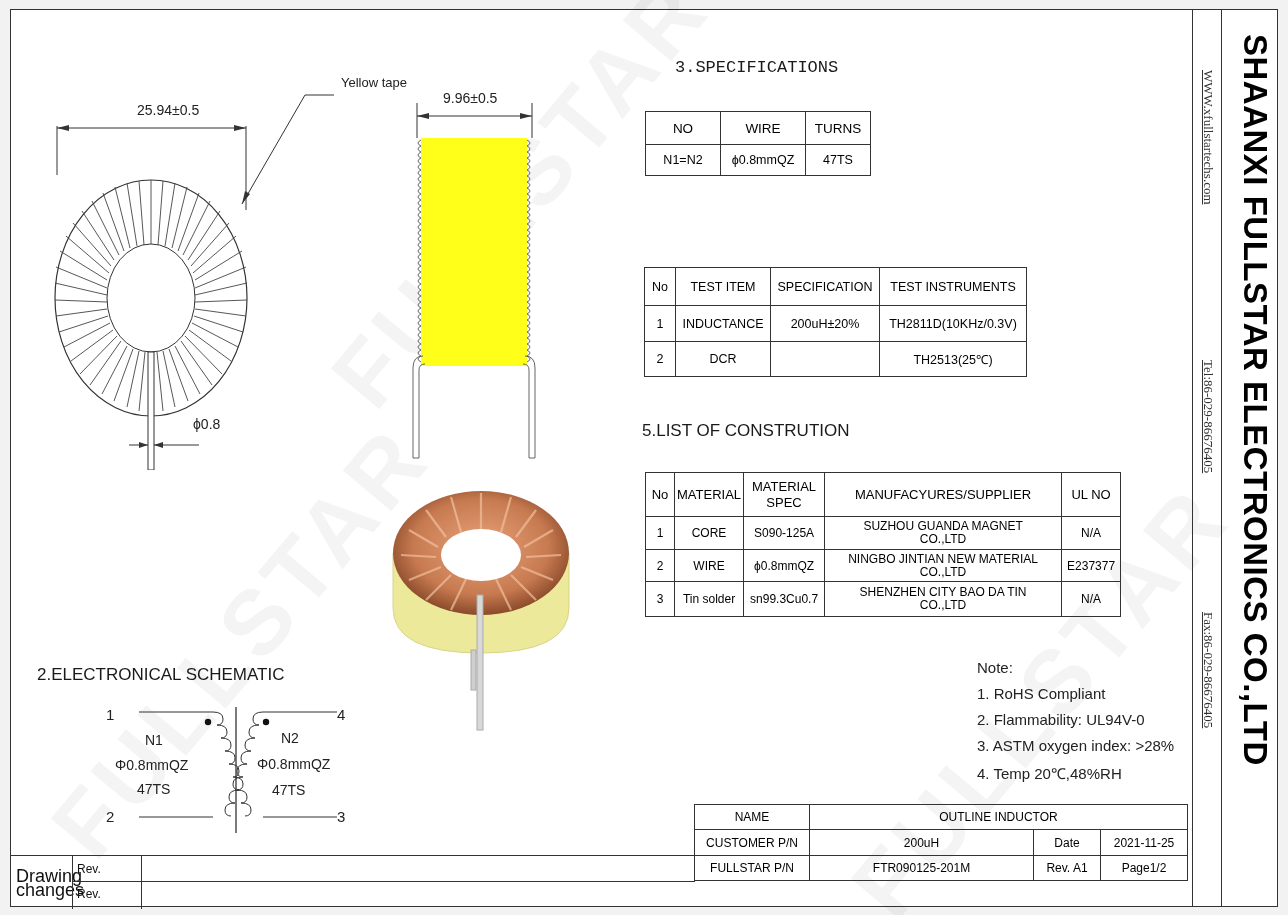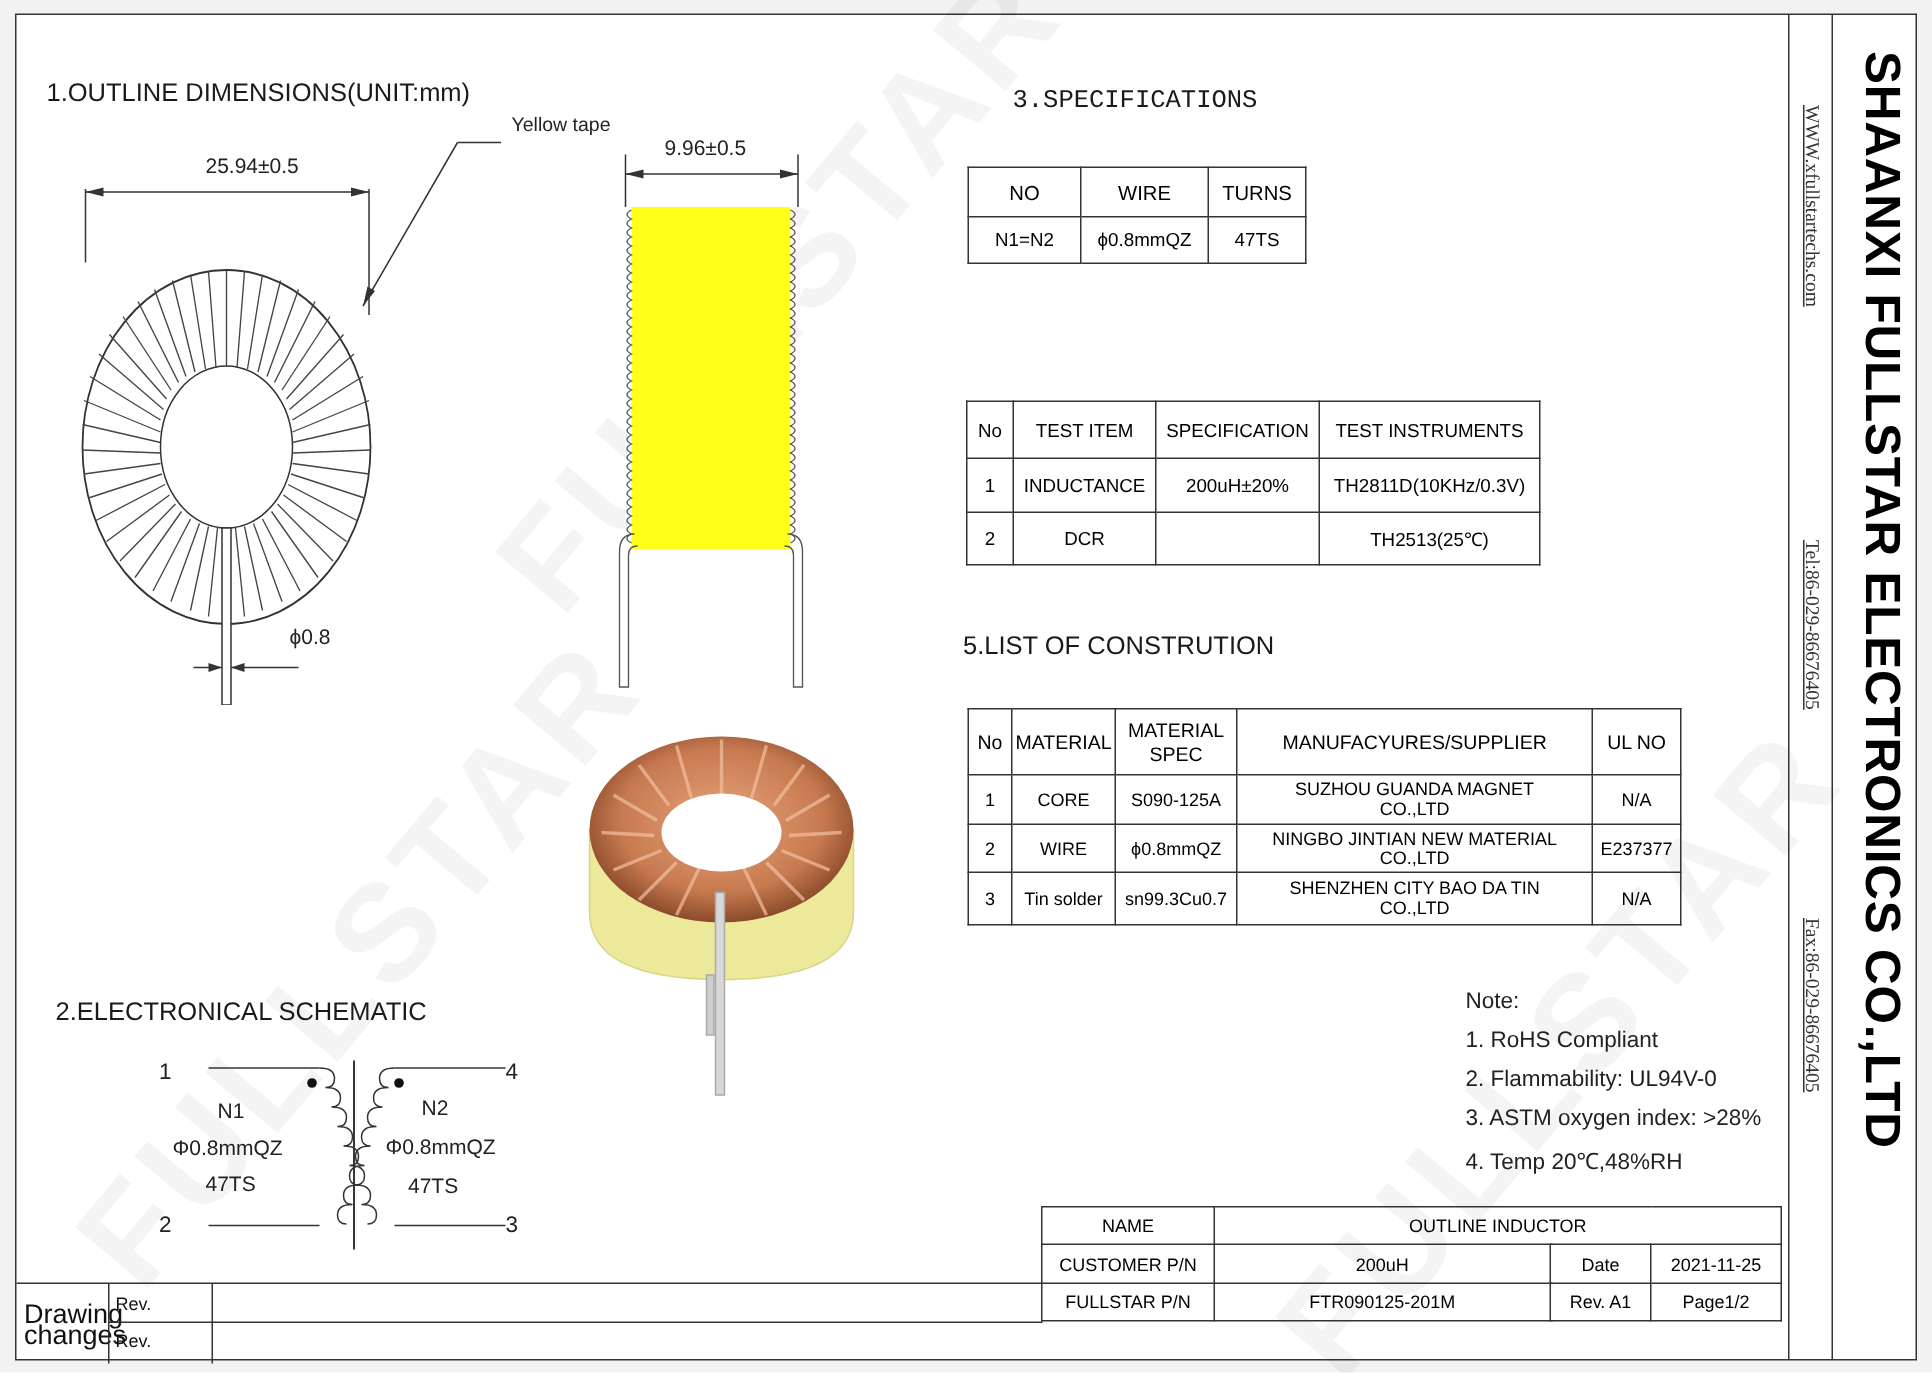--- a/index.html
+++ b/index.html
@@ -27,21 +27,20 @@
 </style>
 </head>
 <body>
 
 <div class="sheet">
 
   <div class="watermark" style="left:300px;top:350px;transform:rotate(-50deg);">FULLSTAR</div>
   <div class="watermark" style="left:20px;top:800px;transform:rotate(-50deg);">FULLSTAR</div>
   <div class="watermark" style="left:820px;top:860px;transform:rotate(-50deg);">FULLSTAR</div>
 
-  <div class="h" style="left:20px;top:42px;">1.OUTLINE DIMENSIONS(UNIT:mm)</div>
 
   <svg class="abs" style="left:38px;top:70px;" width="290" height="390">
     <line x1="8" y1="46" x2="8" y2="95" stroke="#333" stroke-width="1"></line>
     <line x1="197" y1="46" x2="197" y2="130" stroke="#333" stroke-width="1"></line>
     <line x1="8" y1="48" x2="197" y2="48" stroke="#333" stroke-width="1"></line>
     <polygon points="8,48 20,45 20,51" fill="#333"></polygon>
     <polygon points="197,48 185,45 185,51" fill="#333"></polygon>
     <ellipse cx="102" cy="218" rx="96" ry="118" fill="#fff" stroke="#333" stroke-width="1.2"></ellipse>
     <ellipse cx="102" cy="218" rx="44" ry="54" fill="#fff" stroke="#333" stroke-width="1"></ellipse>
     <g stroke="#444" stroke-width="0.9">

